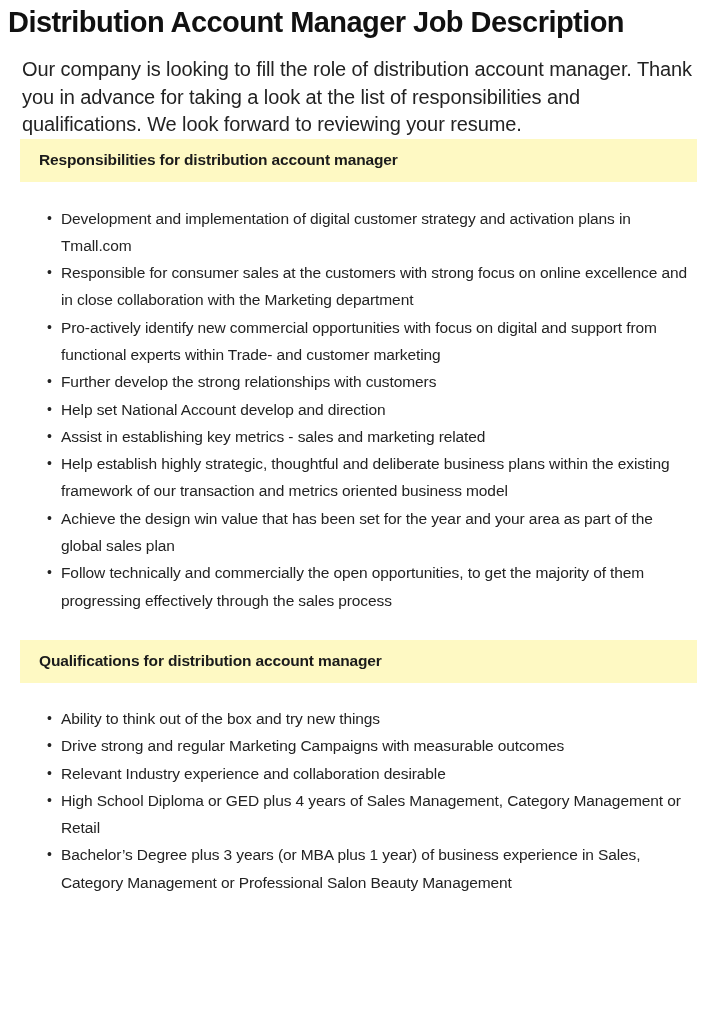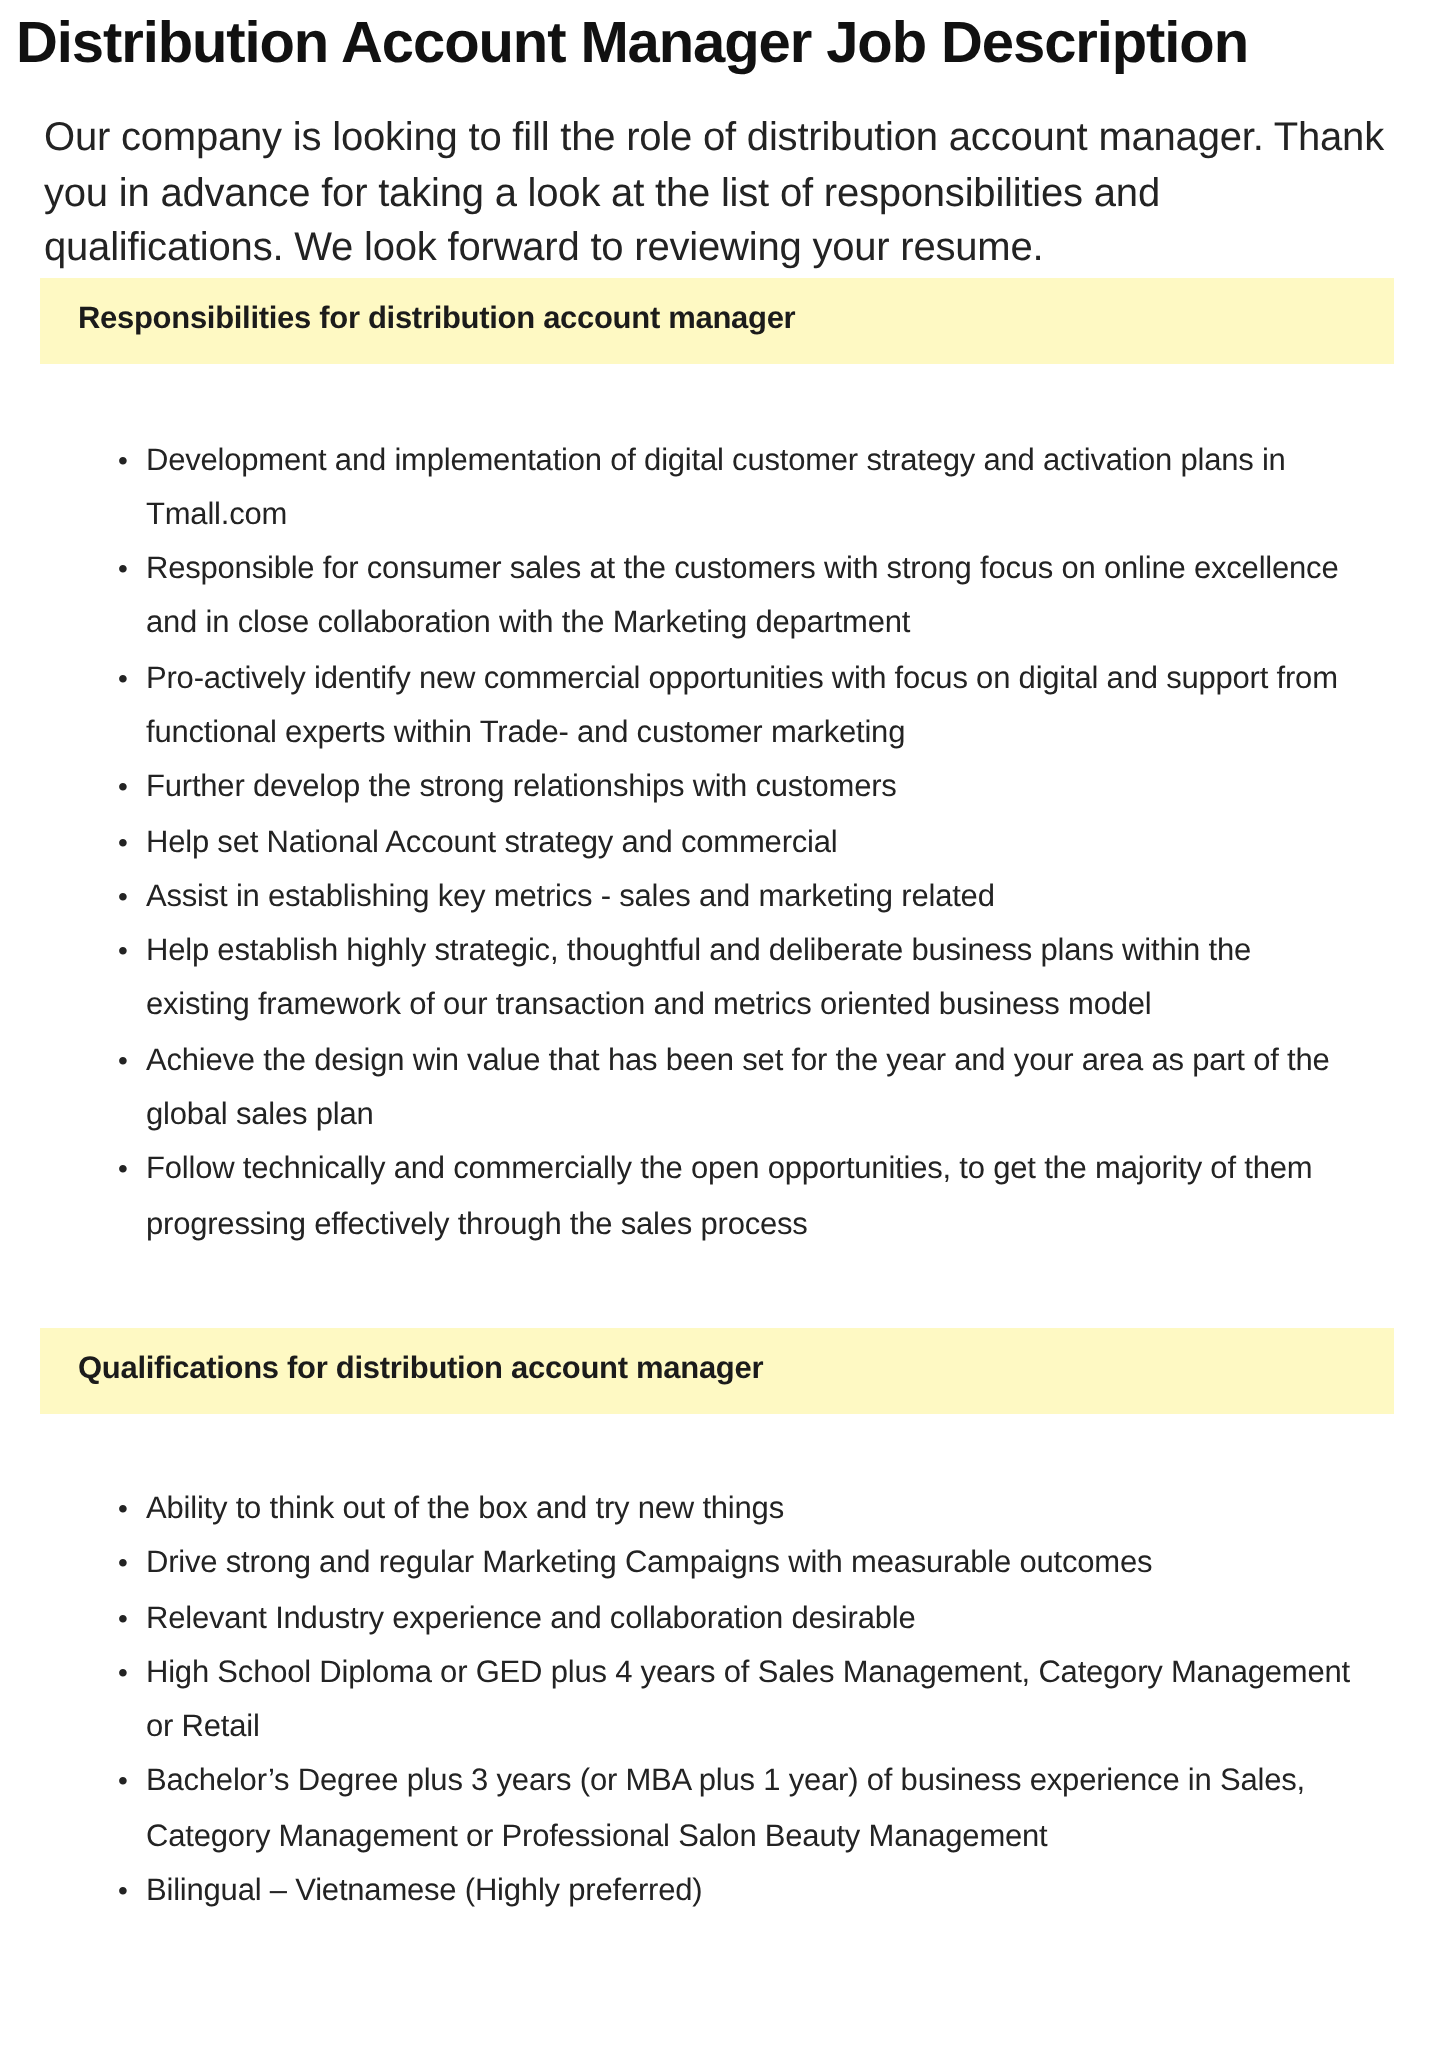--- a/index.html
+++ b/index.html
@@ -61,21 +61,21 @@
   .section-header-text {
     font-size: 15.5px;
     font-weight: bold;
     color: #1b1b1b;
     letter-spacing: -0.15px;
   }
 
   
   .bullet-list {
     list-style: none;
-    margin: 16px;
+    margin: 4px;
     padding: 0;
   }
   .bullet-list li {
     position: relative;
     font-size: 15.5px;
     line-height: 27.3px;
     color: #232323;
     letter-spacing: -0.1px;
     padding-left: 57px;
     padding-right: 28px;
@@ -110,37 +110,36 @@
 
   <div class="section">
     <div class="section-header">
       <span class="section-header-text">Responsibilities for distribution account manager</span>
     </div>
     <ul class="bullet-list responsibilities-list">
       <li>Development and implementation of digital customer strategy and activation plans in Tmall.com</li>
       <li>Responsible for consumer sales at the customers with strong focus on online excellence and in close collaboration with the Marketing department</li>
       <li>Pro-actively identify new commercial opportunities with focus on digital and support from functional experts within Trade- and customer marketing</li>
       <li>Further develop the strong relationships with customers</li>
-      <li>Help set National Account strategy and commercial</li>
+      <li>Help set National Account develop and direction</li>
       <li>Assist in establishing key metrics - sales and marketing related</li>
       <li>Help establish highly strategic, thoughtful and deliberate business plans within the existing framework of our transaction and metrics oriented business model</li>
       <li>Achieve the design win value that has been set for the year and your area as part of the global sales plan</li>
       <li>Follow technically and commercially the open opportunities, to get the majority of them progressing effectively through the sales process</li>
     </ul>
   </div>
 
   <div class="gap-after-resp"></div>
 
   <div class="section">
     <div class="section-header">
       <span class="section-header-text">Qualifications for distribution account manager</span>
     </div>
     <ul class="bullet-list qualifications-list">
       <li>Ability to think out of the box and try new things</li>
       <li>Drive strong and regular Marketing Campaigns with measurable outcomes</li>
       <li>Relevant Industry experience and collaboration desirable</li>
       <li>High School Diploma or GED plus 4 years of Sales Management, Category Management or Retail</li>
       <li>Bachelor’s Degree plus 3 years (or MBA plus 1 year) of business experience in Sales, Category Management or Professional Salon Beauty Management</li>
-      <li>Bilingual – Vietnamese (Highly preferred)</li>
     </ul>
   </div>
 
 </div>
 
 </body></html>

